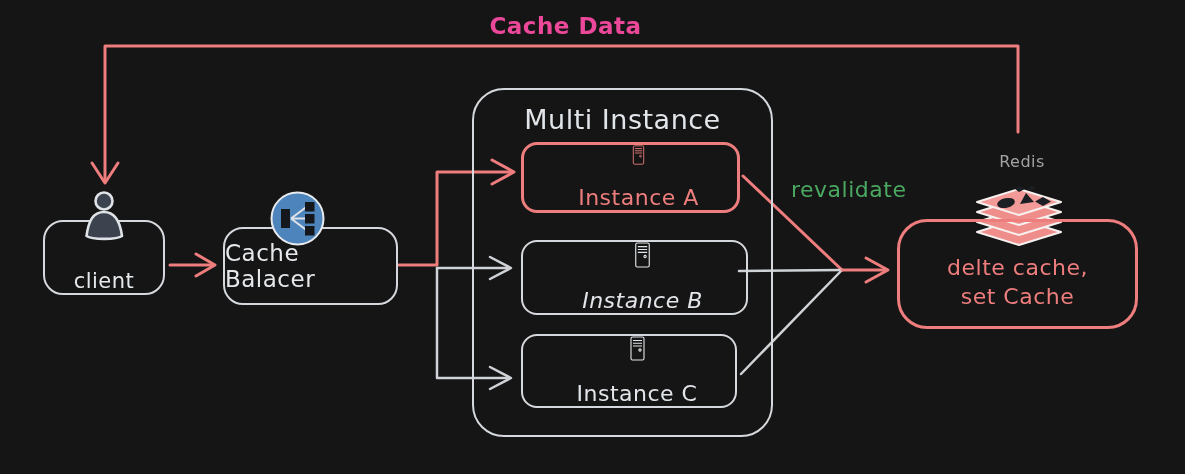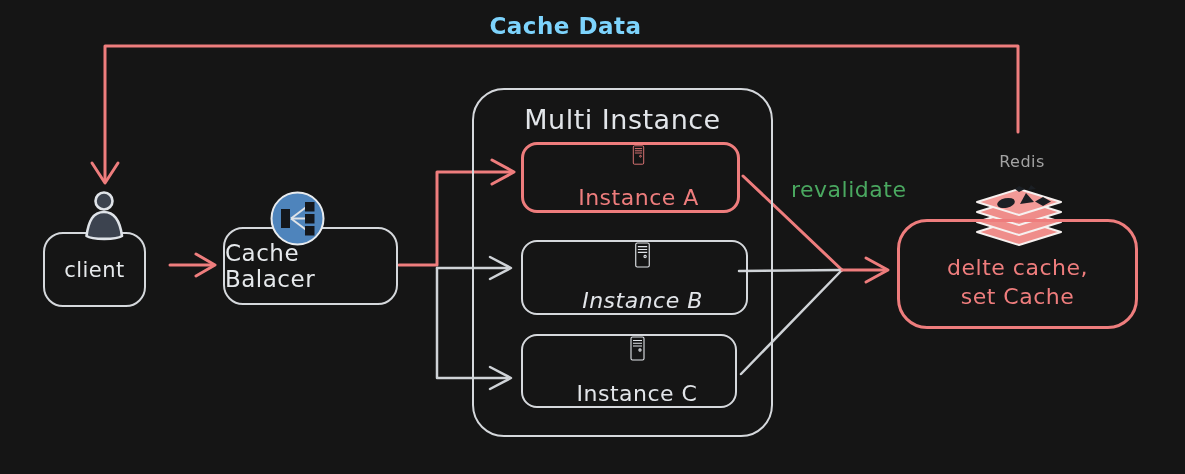--- a/index.html
+++ b/index.html
@@ -79,25 +79,25 @@
         <path d="M741 374 L842 270"></path>
       </g>
 
       <g stroke="#ee7d7d" stroke-width="3">
         <path d="M842 270 L884 270"></path>
         <path d="M866 258 L888 270 L866 282"></path>
       </g>
     </g>
   </svg>
 
-  <div class="label center" style="left:488px;top:13px;width:155px;color:#7dd3fc;font-size:23px;font-weight:bold;">Cache Data</div>
+  <div class="label center" style="left:488px;top:13px;width:155px;color:#ec4899;font-size:23px;font-weight:bold;">Cache Data</div>
 
   <div class="label" style="left:791px;top:177px;color:#4aa860;font-size:22px;">revalidate</div>
 
-  <div class="node" style="left:43px;top:232px;width:103px;height:75px;">
+  <div class="node" style="left:43px;top:220px;width:122px;height:75px;align-items:flex-end;">
     <span class="node-label">client</span>
   </div>
   <svg class="icon" style="left:77px;top:190px;" width="52" height="52" viewBox="0 0 52 52">
     <circle cx="27" cy="11" r="8.5" fill="#3c434f" stroke="#dfe3e8" stroke-width="2.6"></circle>
     <path d="M27 22 C16 22 11.5 31 9.5 46 C15 49.8 39.5 49.8 45 46 C43 31 38 22 27 22 Z" fill="#3c434f" stroke="#dfe3e8" stroke-width="2.6" stroke-linejoin="round"></path>
   </svg>
 
   <div class="node" style="left:223px;top:227px;width:175px;height:78px;">
     <span class="node-label" style="font-size:23px;">Cache Balacer</span>
   </div>

